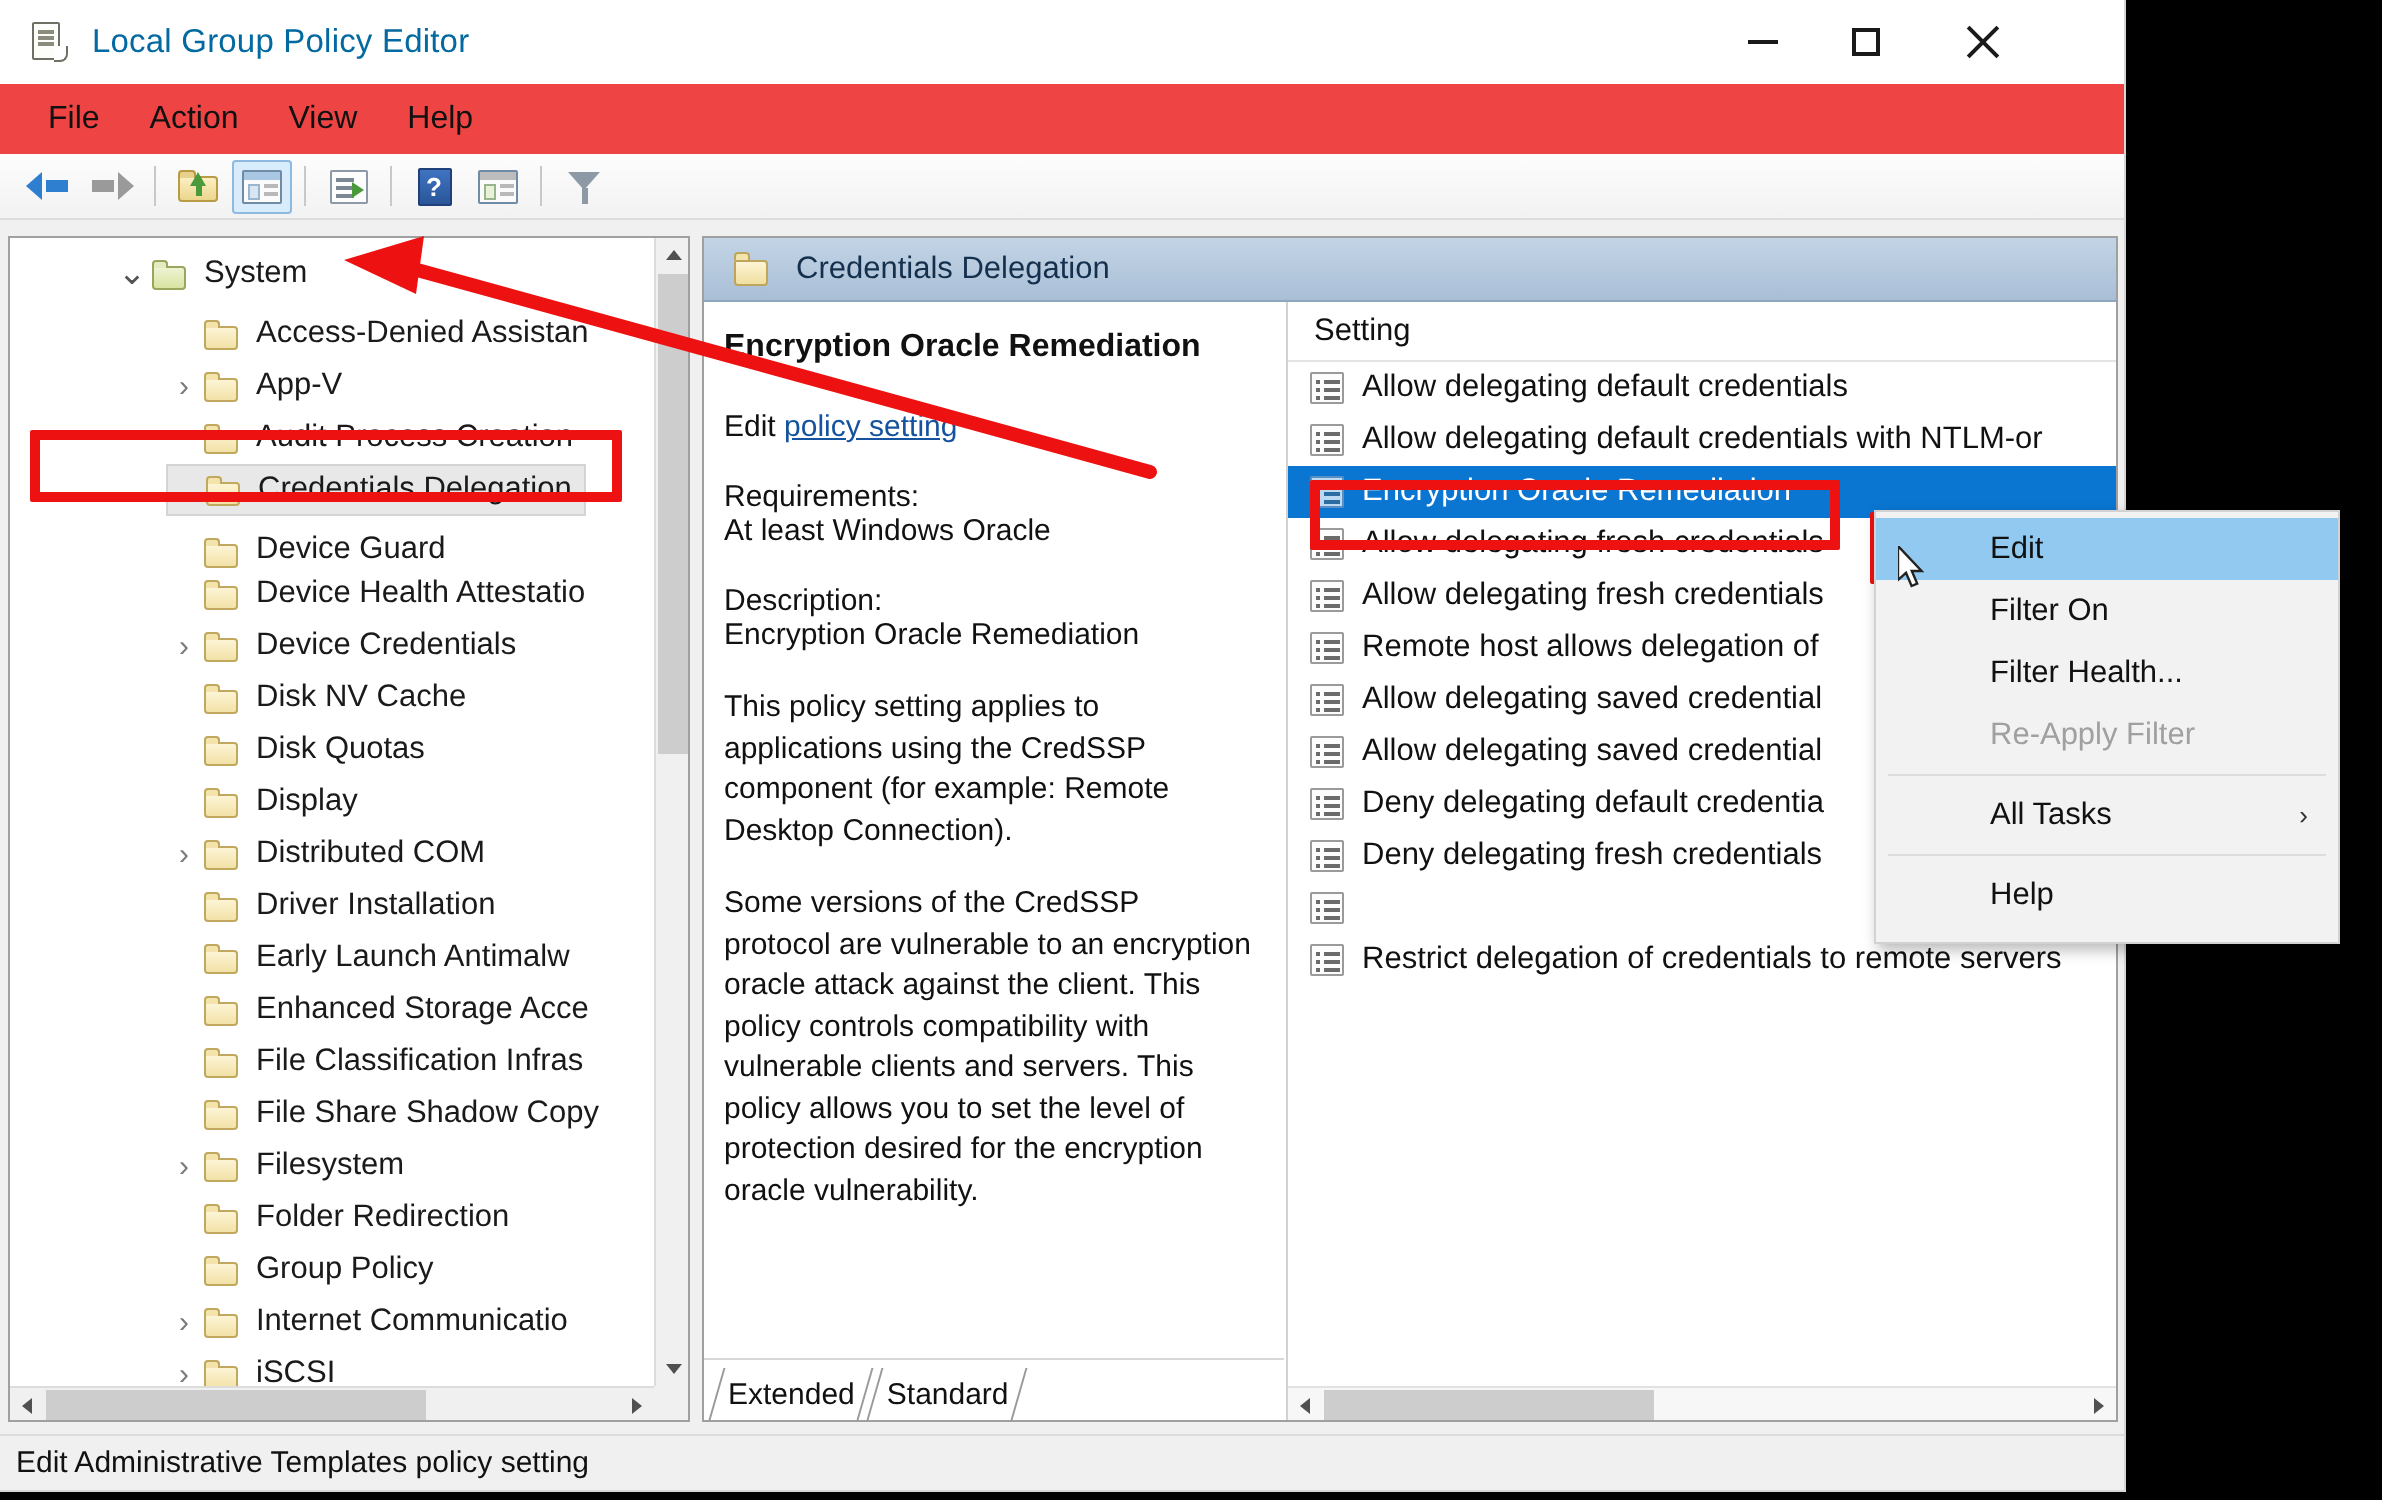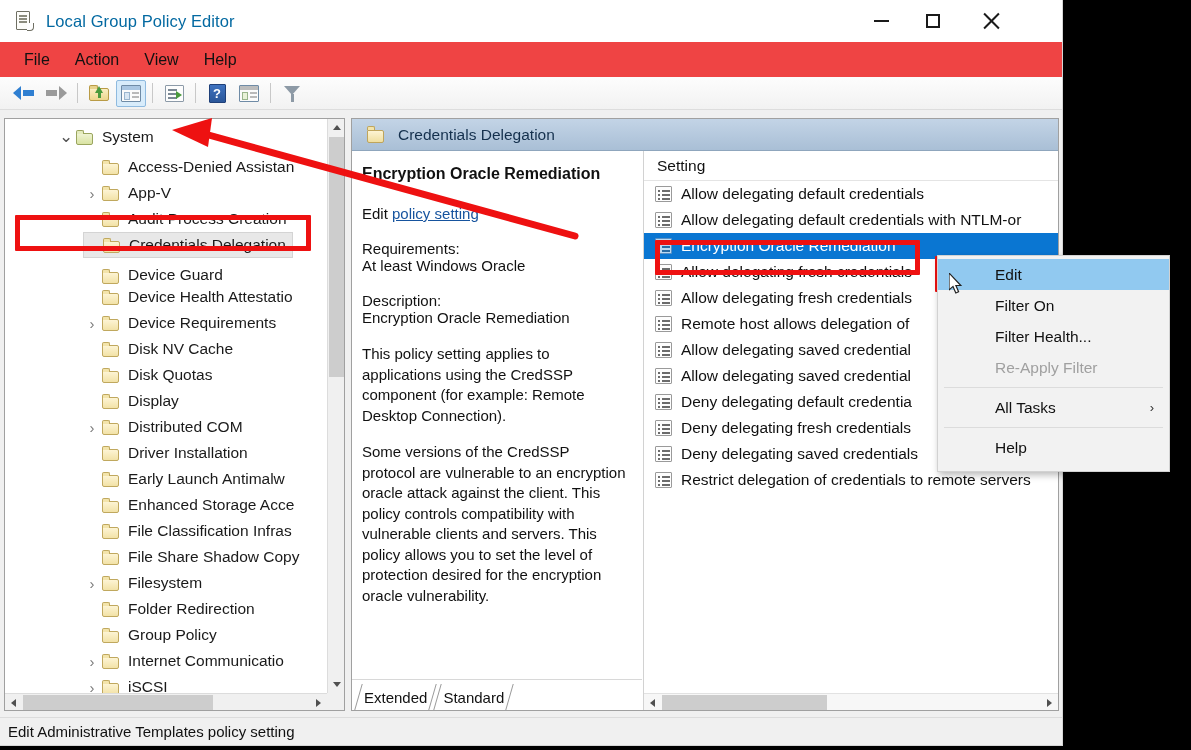--- a/index.html
+++ b/index.html
@@ -570,21 +570,21 @@
                 <span class="t"></span>
               </span>
               <span>Device Health Attestatio</span>
             </div>
             <div class="tree-row" style="margin-left: 78px; margin-top: 0px; width: fit-content; padding-right: 6px;">
               <span class="chev" style="font-size: 15px;">›</span>
               <span class="tfold">
                 <span class="b"></span>
                 <span class="t"></span>
               </span>
-              <span>Device Requirements</span>
+              <span>Device Credentials</span>
             </div>
             <div class="tree-row" style="margin-left: 78px; margin-top: 0px; width: fit-content; padding-right: 6px;">
               <span class="chev">&nbsp;</span>
               <span class="tfold">
                 <span class="b"></span>
                 <span class="t"></span>
               </span>
               <span>Disk NV Cache</span>
             </div>
             <div class="tree-row" style="margin-left: 78px; margin-top: 0px; width: fit-content; padding-right: 6px;">
@@ -875,21 +875,20 @@
               </div>
               <div class="lrow">
                 <span class="lic">
                   <i class="d" style="top:3px"></i>
                   <i class="l" style="top:3px"></i>
                   <i class="d" style="top:7px"></i>
                   <i class="l" style="top:7px"></i>
                   <i class="d" style="top:11px"></i>
                   <i class="l" style="top:11px"></i>
                 </span>
-                <span>Deny delegating saved credentials</span>
               </div>
               <div class="lrow">
                 <span class="lic">
                   <i class="d" style="top:3px"></i>
                   <i class="l" style="top:3px"></i>
                   <i class="d" style="top:7px"></i>
                   <i class="l" style="top:7px"></i>
                   <i class="d" style="top:11px"></i>
                   <i class="l" style="top:11px"></i>
                 </span>

